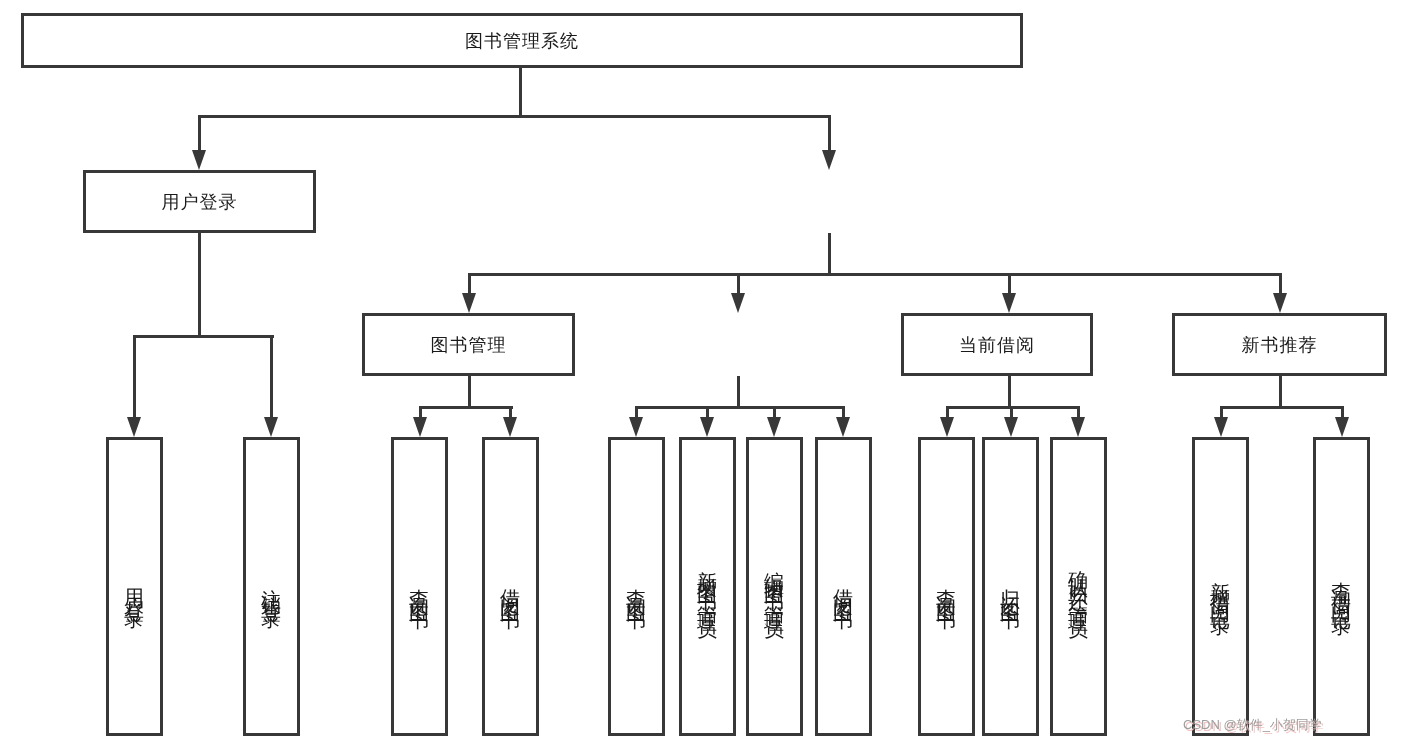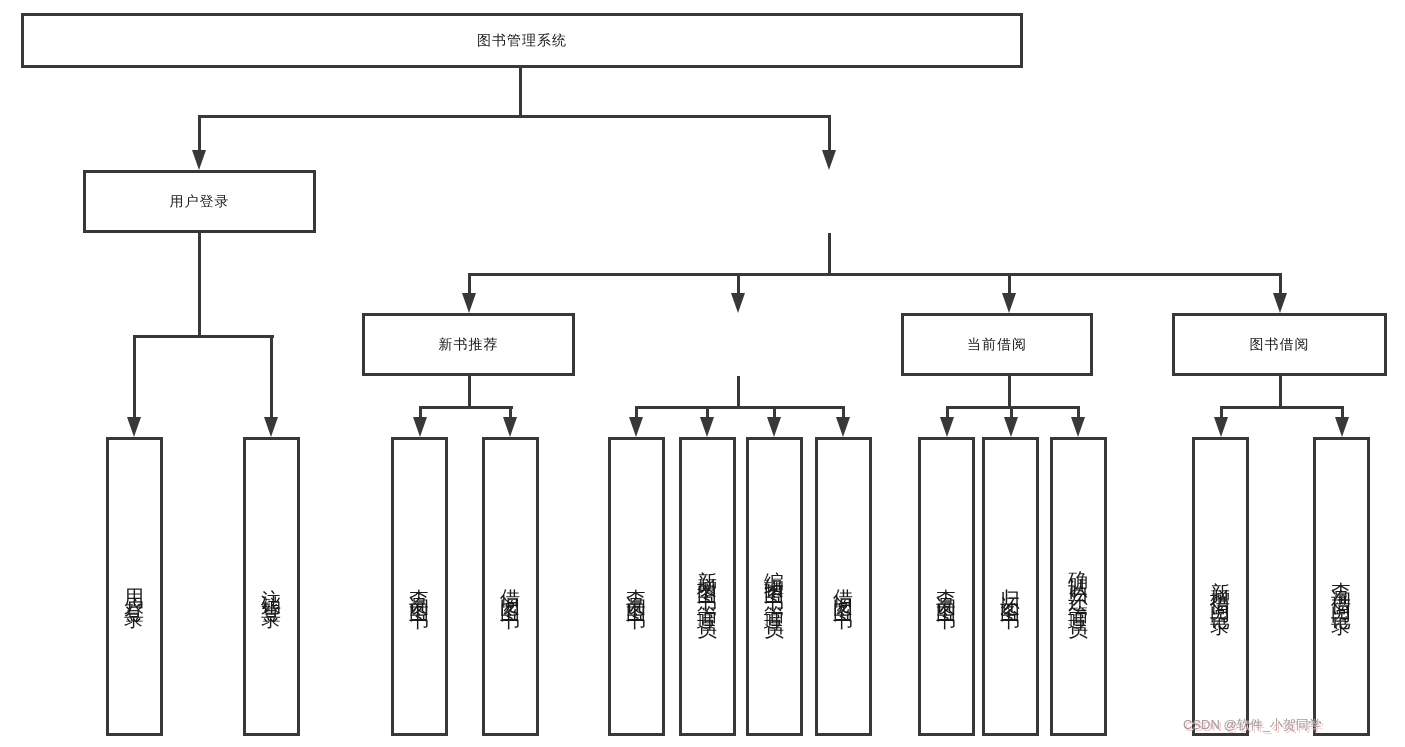--- a/index.html
+++ b/index.html
@@ -12,21 +12,21 @@
     overflow: hidden;
   }
   .box {
     position: absolute;
     box-sizing: border-box;
     border: 3px solid #383838;
     background: #ffffff;
     display: flex;
     align-items: center;
     justify-content: center;
-    font-size: 14px;
+    font-size: 18px;
     color: #1a1a1a;
     letter-spacing: 1px;
   }
   .leafbox {
     position: absolute;
     box-sizing: border-box;
     border: 3px solid #383838;
     background: #ffffff;
     width: 57px;
     top: 437px;
@@ -90,23 +90,23 @@
   <div class="hline" style="left:468px; top:273px; width:814px;"></div>
   <div class="vline" style="left:468px; top:273px; height:22px;"></div>
   <div class="ahead" style="left:462px; top:293px;"></div>
   <div class="vline" style="left:737px; top:273px; height:22px;"></div>
   <div class="ahead" style="left:731px; top:293px;"></div>
   <div class="vline" style="left:1008px; top:273px; height:22px;"></div>
   <div class="ahead" style="left:1002px; top:293px;"></div>
   <div class="vline" style="left:1279px; top:273px; height:22px;"></div>
   <div class="ahead" style="left:1273px; top:293px;"></div>
 
-  <div class="box" style="left:362px; top:313px; width:213px; height:63px;">新书推荐</div>
+  <div class="box" style="left:362px; top:313px; width:213px; height:63px;">图书管理</div>
   <div class="box" style="left:901px; top:313px; width:192px; height:63px;">当前借阅</div>
-  <div class="box" style="left:1172px; top:313px; width:215px; height:63px;">图书借阅</div>
+  <div class="box" style="left:1172px; top:313px; width:215px; height:63px;">新书推荐</div>
 
   <div class="vline" style="left:468px; top:376px; height:33px;"></div>
   <div class="hline" style="left:419px; top:406px; width:94px;"></div>
   <div class="vline" style="left:419px; top:406px; height:13px;"></div>
   <div class="ahead" style="left:413px; top:417px;"></div>
   <div class="vline" style="left:509px; top:406px; height:13px;"></div>
   <div class="ahead" style="left:503px; top:417px;"></div>
 
   <div class="vline" style="left:737px; top:376px; height:33px;"></div>
   <div class="hline" style="left:635px; top:406px; width:210px;"></div>

